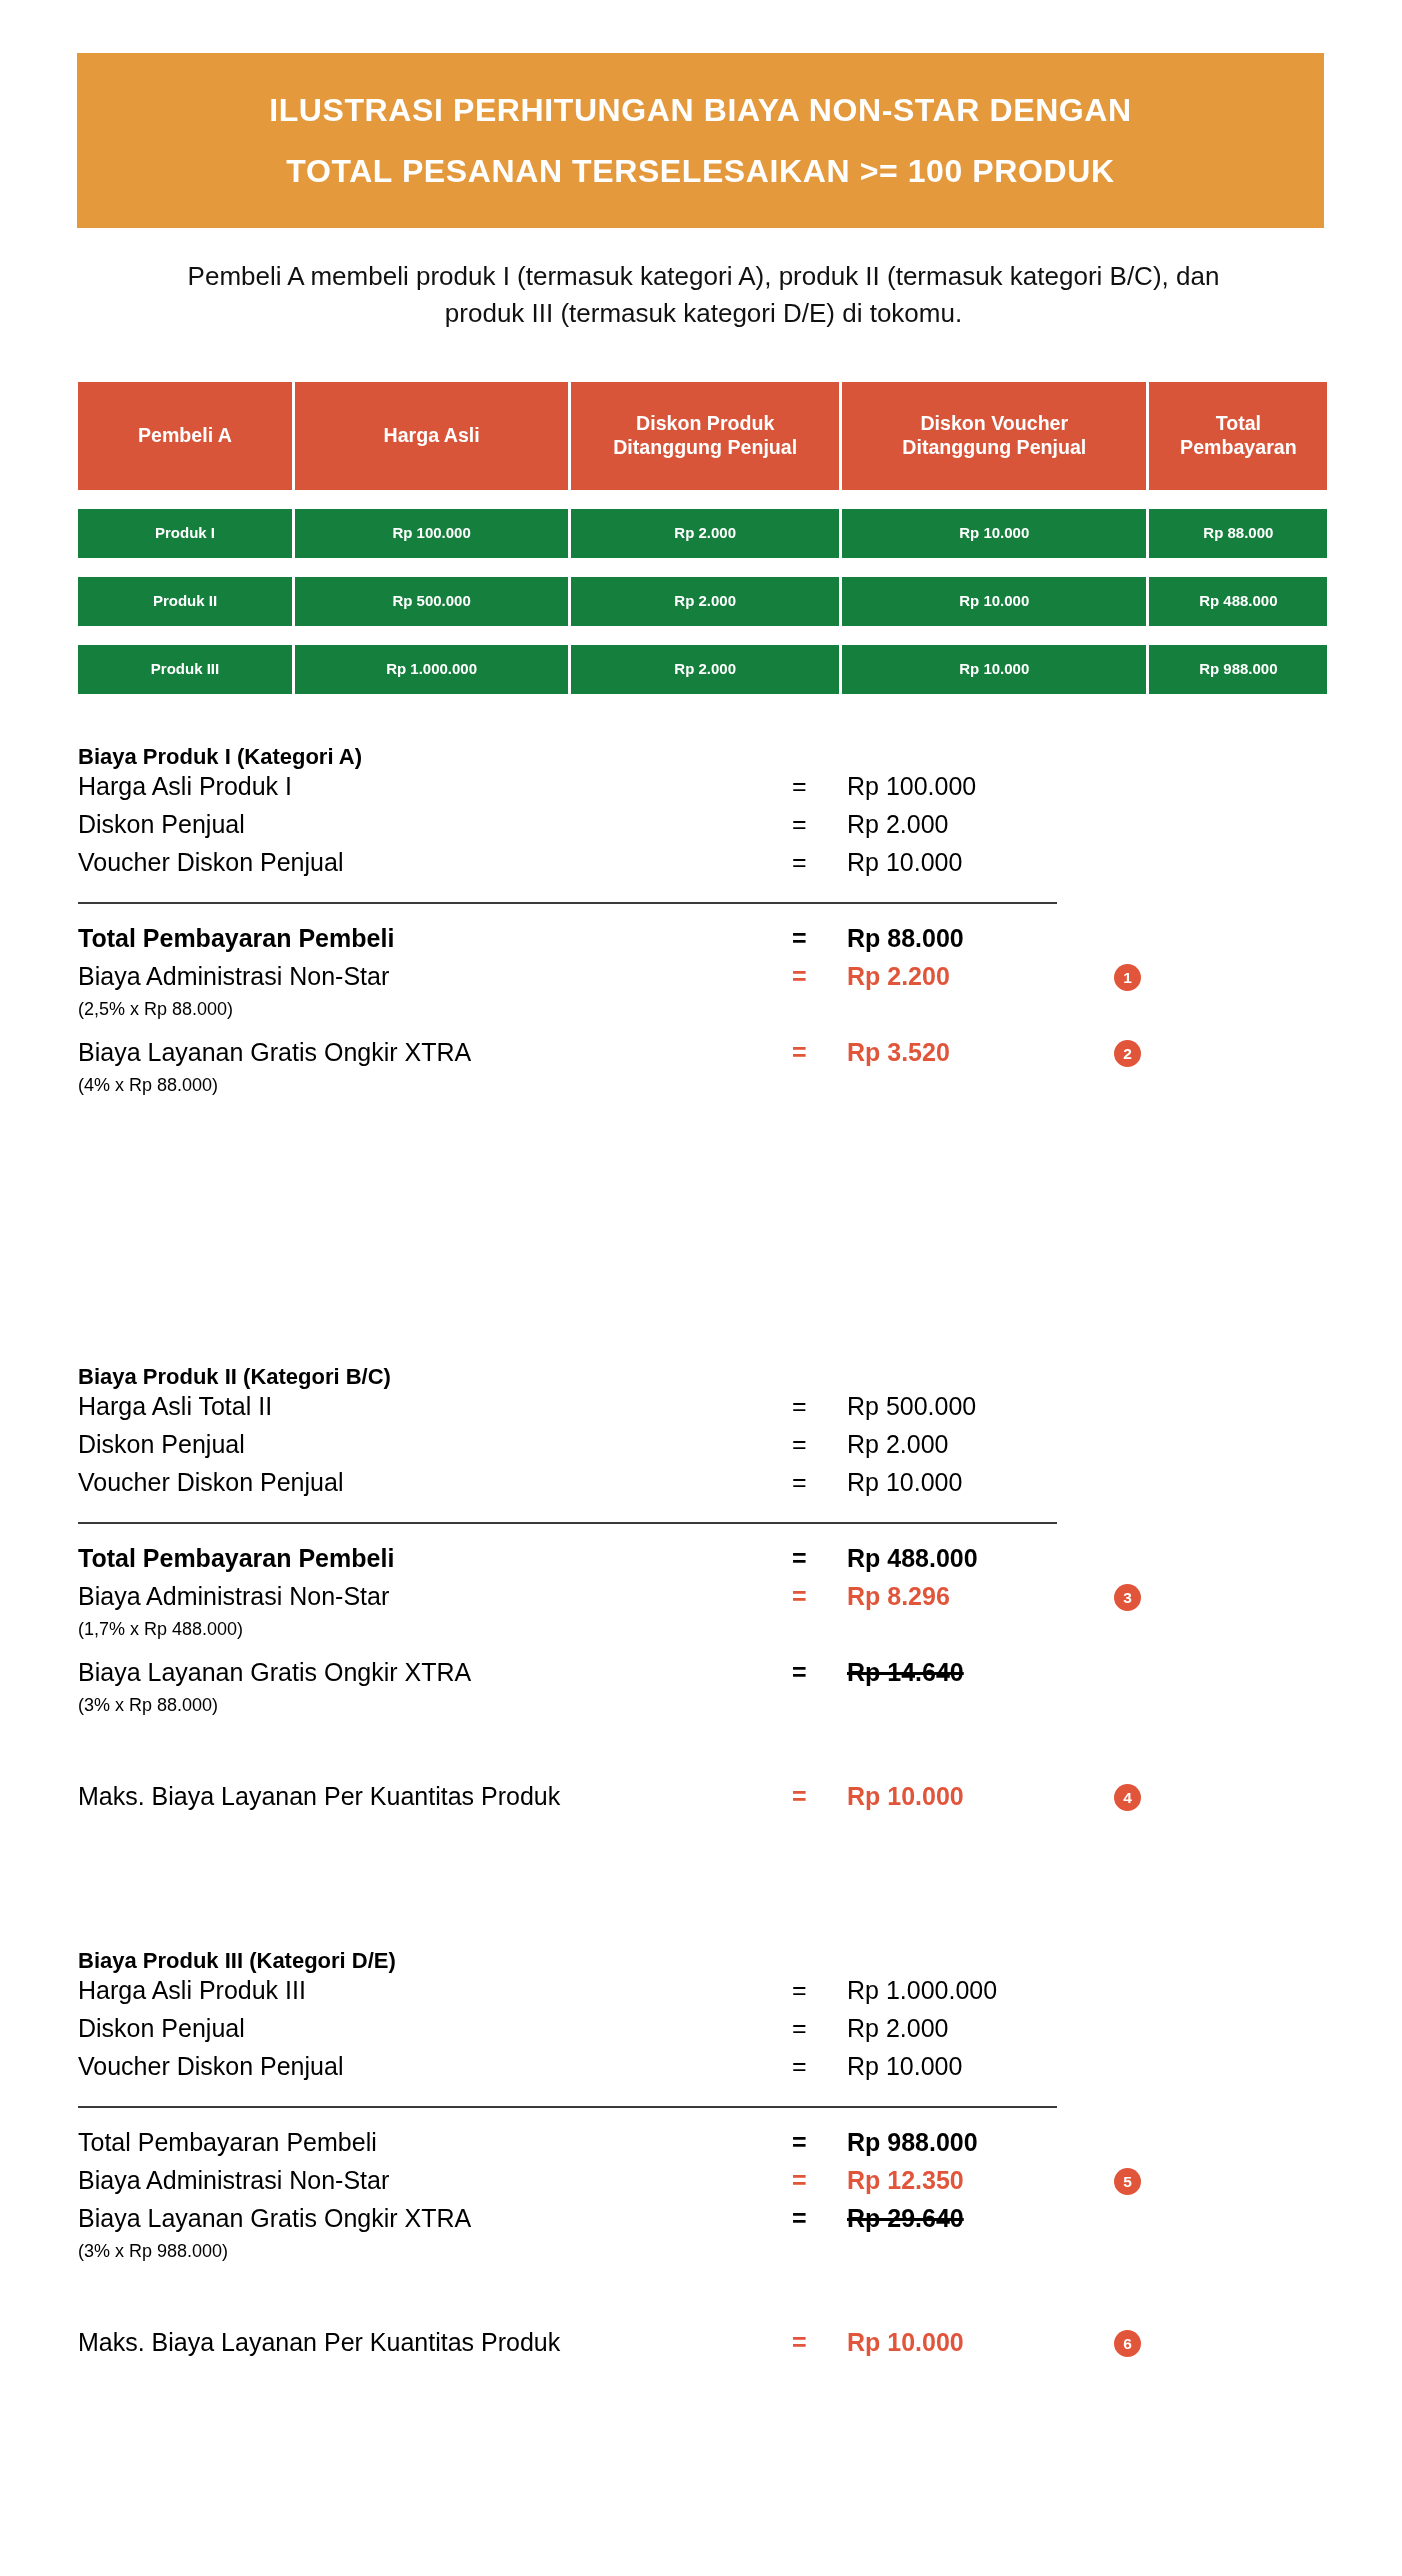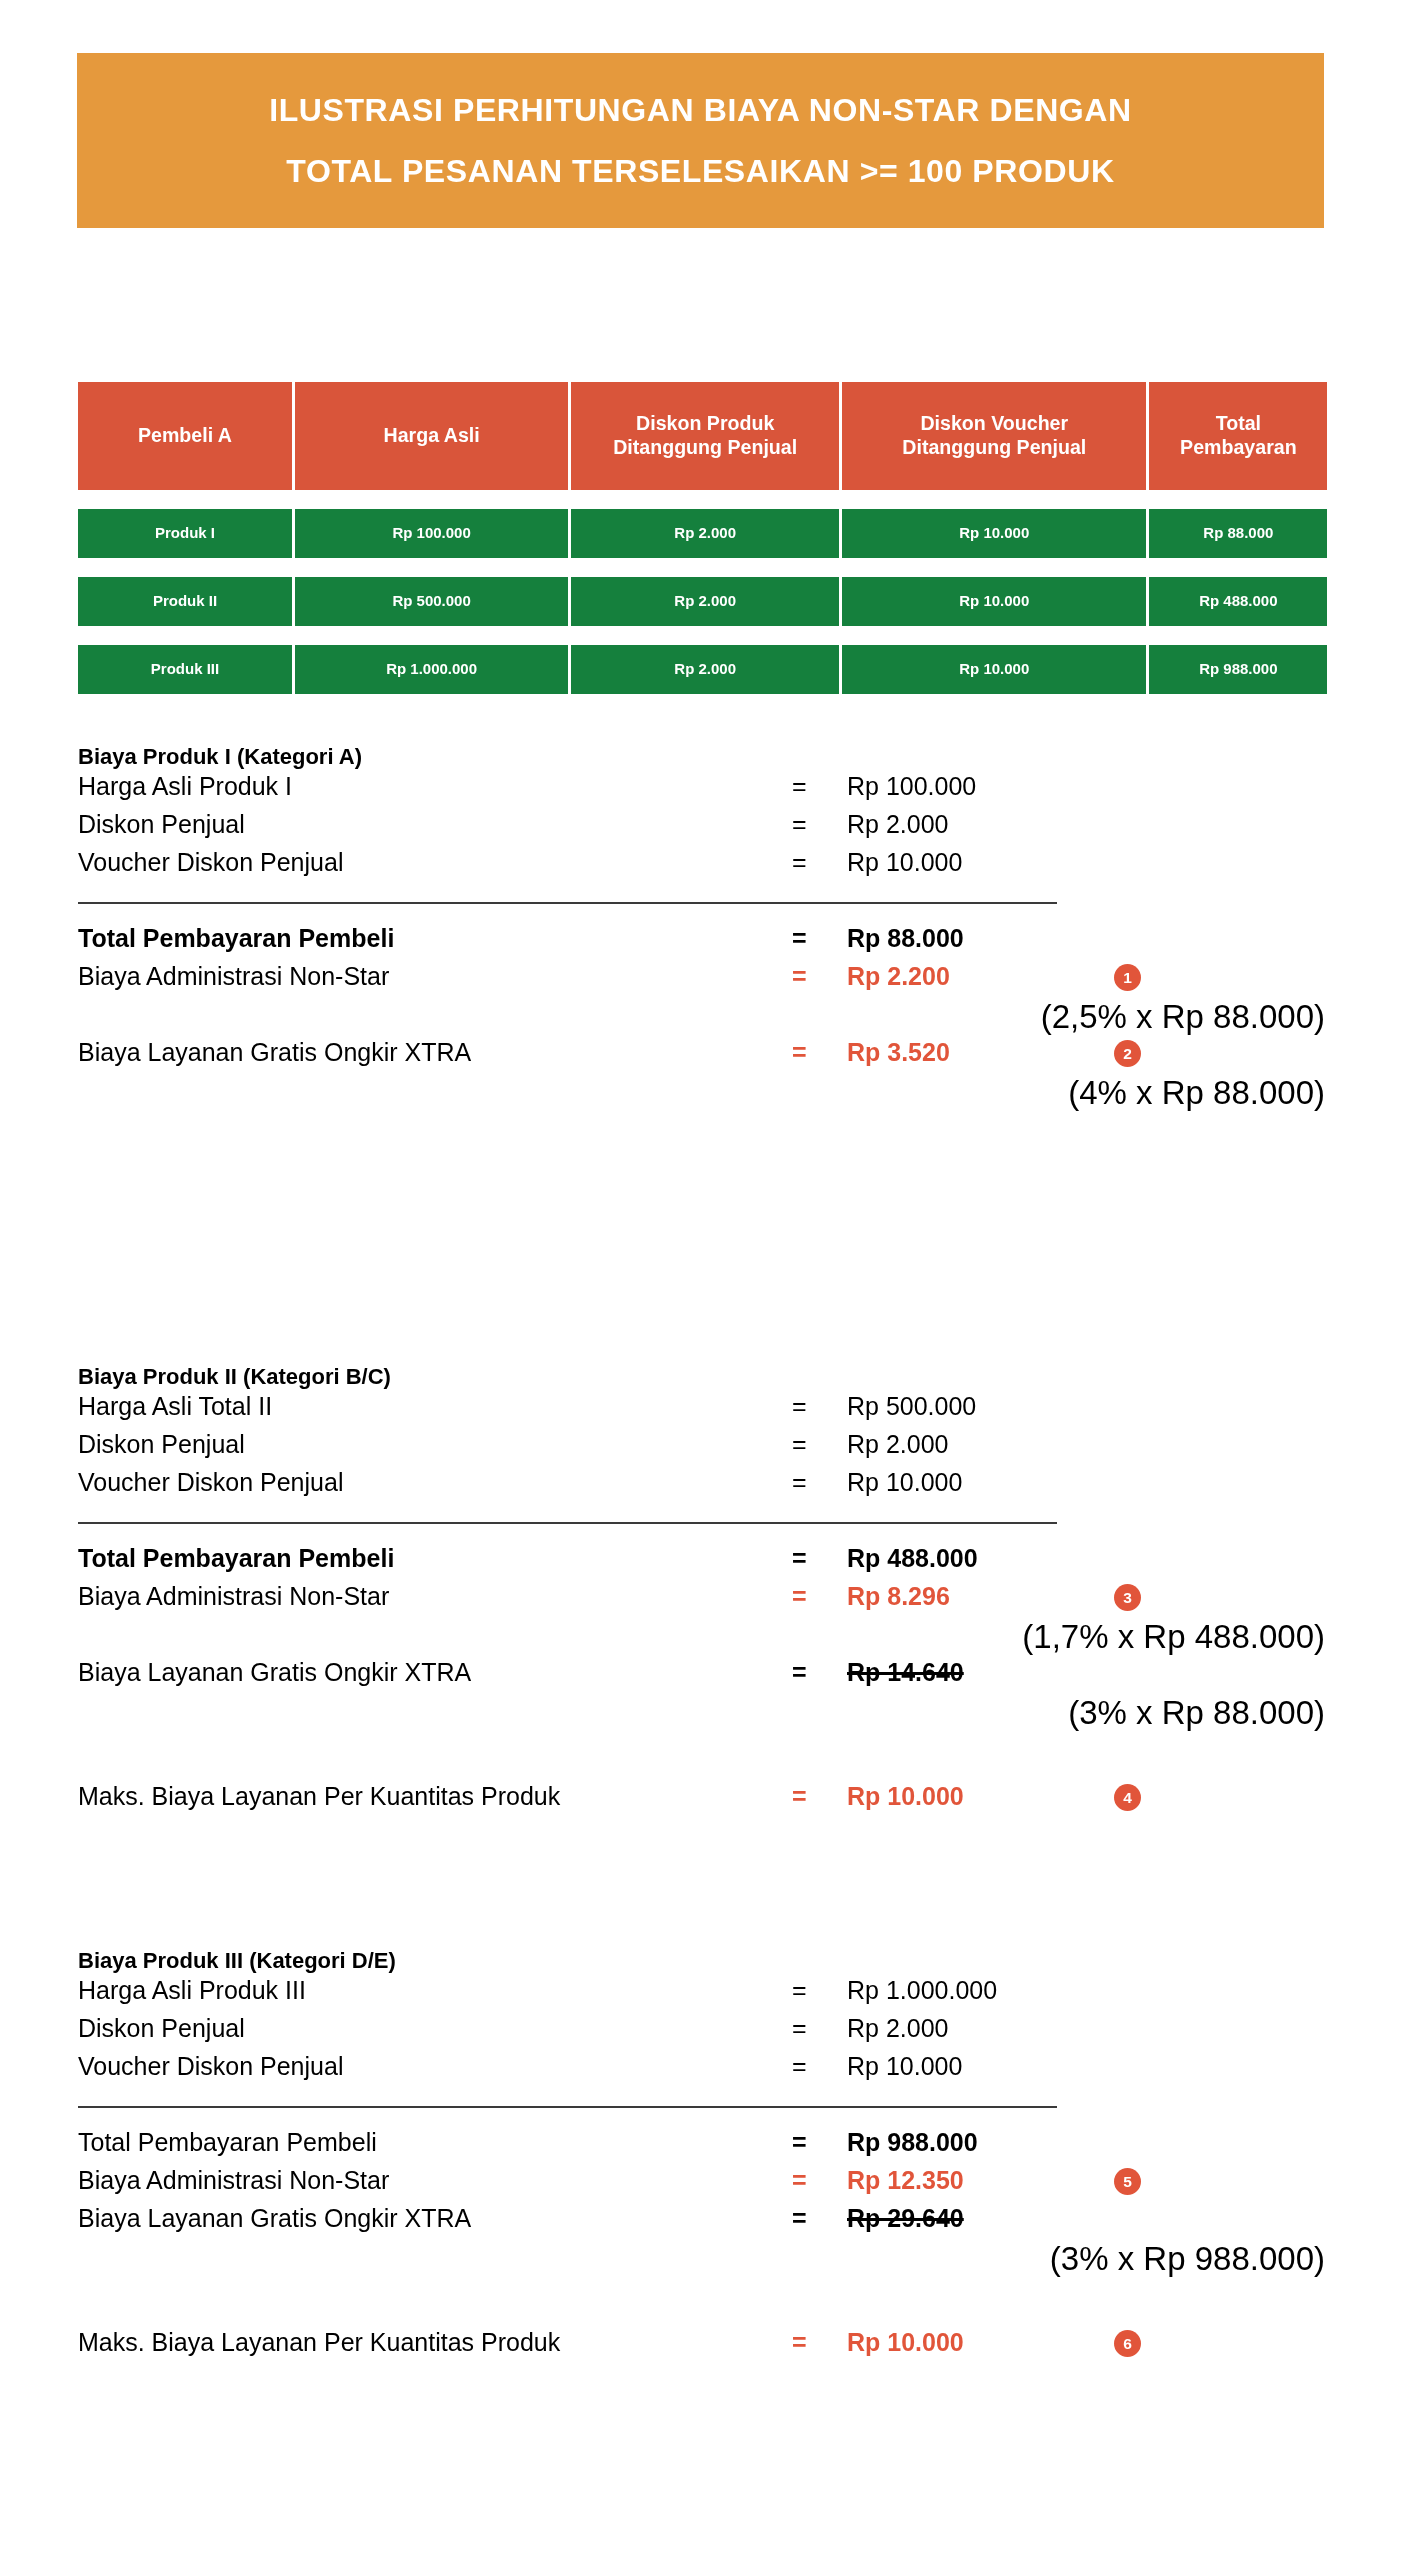--- a/index.html
+++ b/index.html
@@ -48,21 +48,21 @@
   
   .calc{position:absolute;left:78px;width:1247px;}
   .blk-title{font-weight:bold;font-size:22px;line-height:1.0;margin:0 0 4.1px 0;}
   .row{
     position:relative;height:38px;
   }
   .row .lbl{position:absolute;left:0;top:0;font-size:25px;white-space:nowrap;}
   .row .eq{position:absolute;left:714px;top:0;font-size:25px;}
   .row .val{position:absolute;left:769px;top:0;font-size:25px;white-space:nowrap;}
   .row .badge-wrap{position:absolute;left:1036px;top:2.1px;}
-  .sub{font-size:33px;line-height:1.0;height:38px;text-align:right;}
+  .sub{font-size:18px;line-height:1.0;height:38px;}
 
   .b{font-weight:bold;}
   .red{color:#E1553A;}
   .strike{text-decoration:line-through;text-decoration-thickness:2.6px;font-weight:bold;}
 
   .rule{height:0;border-top:2.1px solid #3a3a3a;width:979px;margin:0;}
 
   
   .badge{
     display:inline-flex;align-items:center;justify-content:center;
@@ -75,20 +75,21 @@
 </head>
 <body>
 
 <div class="page">
 
   <div class="banner">
     <div class="banner-line">ILUSTRASI PERHITUNGAN BIAYA NON-STAR DENGAN</div>
     <div class="banner-line">TOTAL PESANAN TERSELESAIKAN &gt;= 100 PRODUK</div>
   </div>
 
+  <div class="intro">Pembeli A membeli produk I (termasuk kategori A), produk II (termasuk kategori B/C), dan produk III (termasuk kategori  D/E) di tokomu.</div>
 
   <div class="tbl">
     <div class="trow thead">
       <div class="tcell c0">Pembeli A</div>
       <div class="tcell c1">Harga Asli</div>
       <div class="tcell c2">
         <span><span>Diskon Produk</span><br><span>Ditanggung Penjual</span></span>
       </div>
       <div class="tcell c3">
         <span><span>Diskon Voucher</span><br><span>Ditanggung Penjual</span></span>

